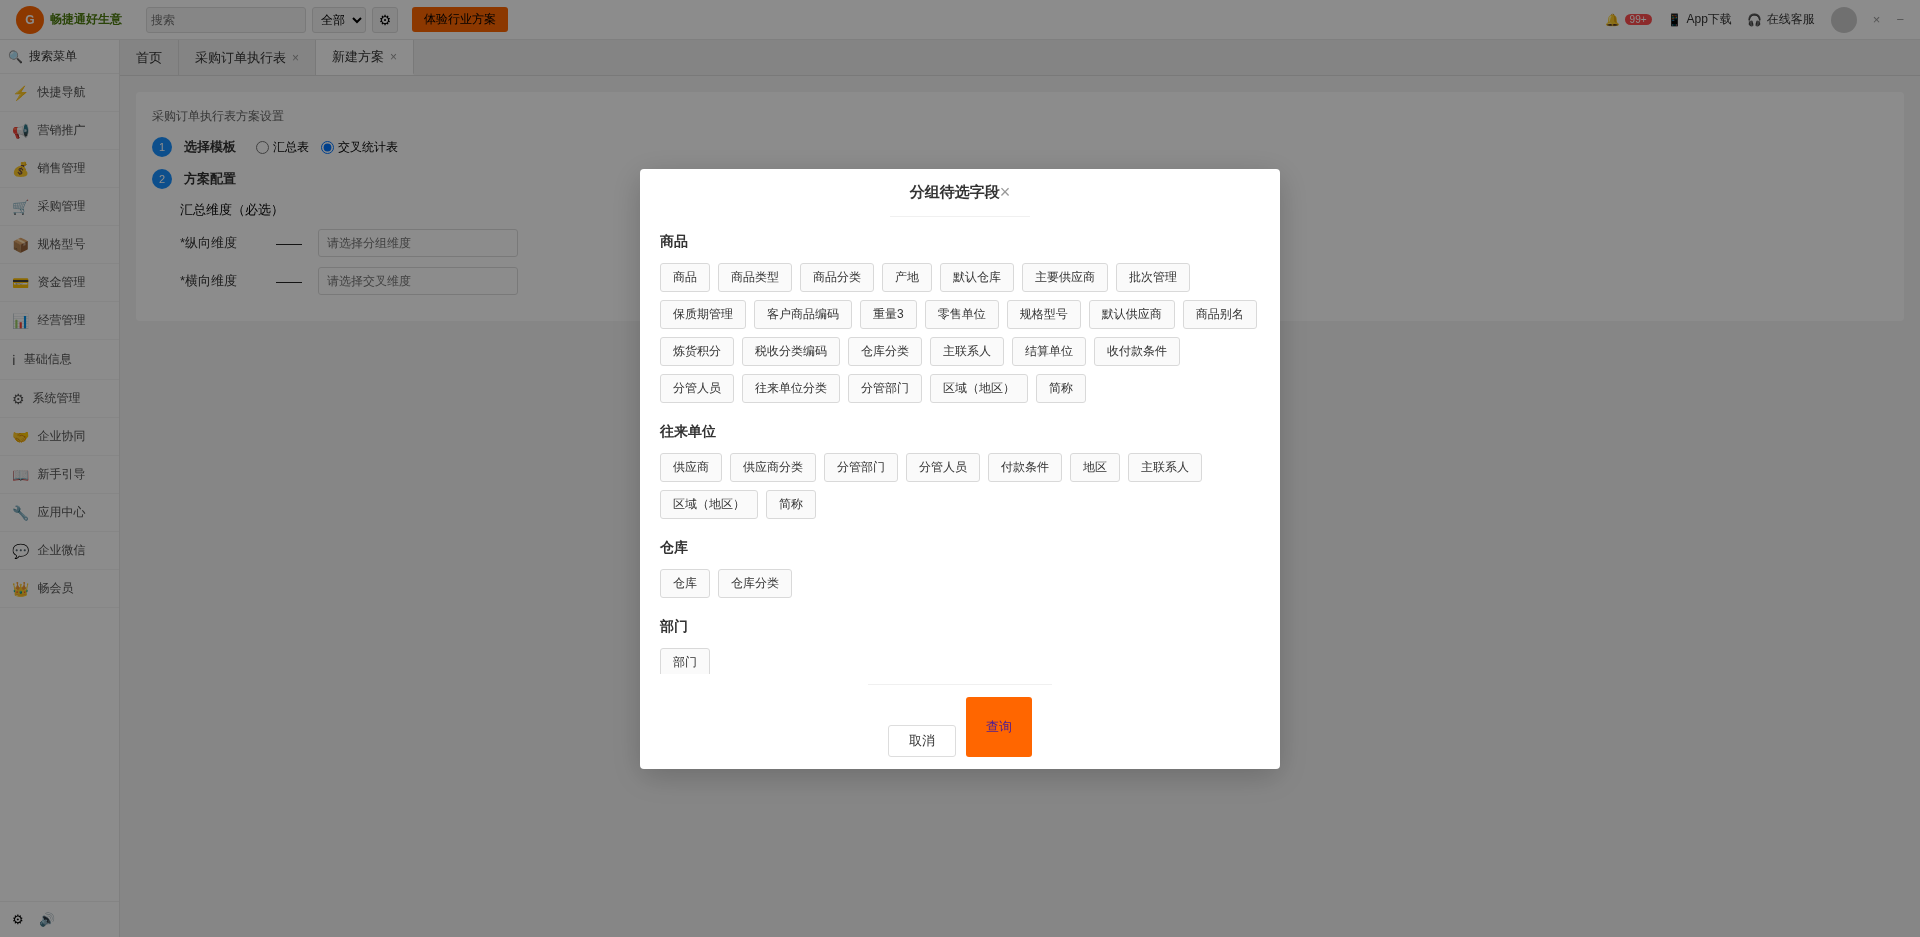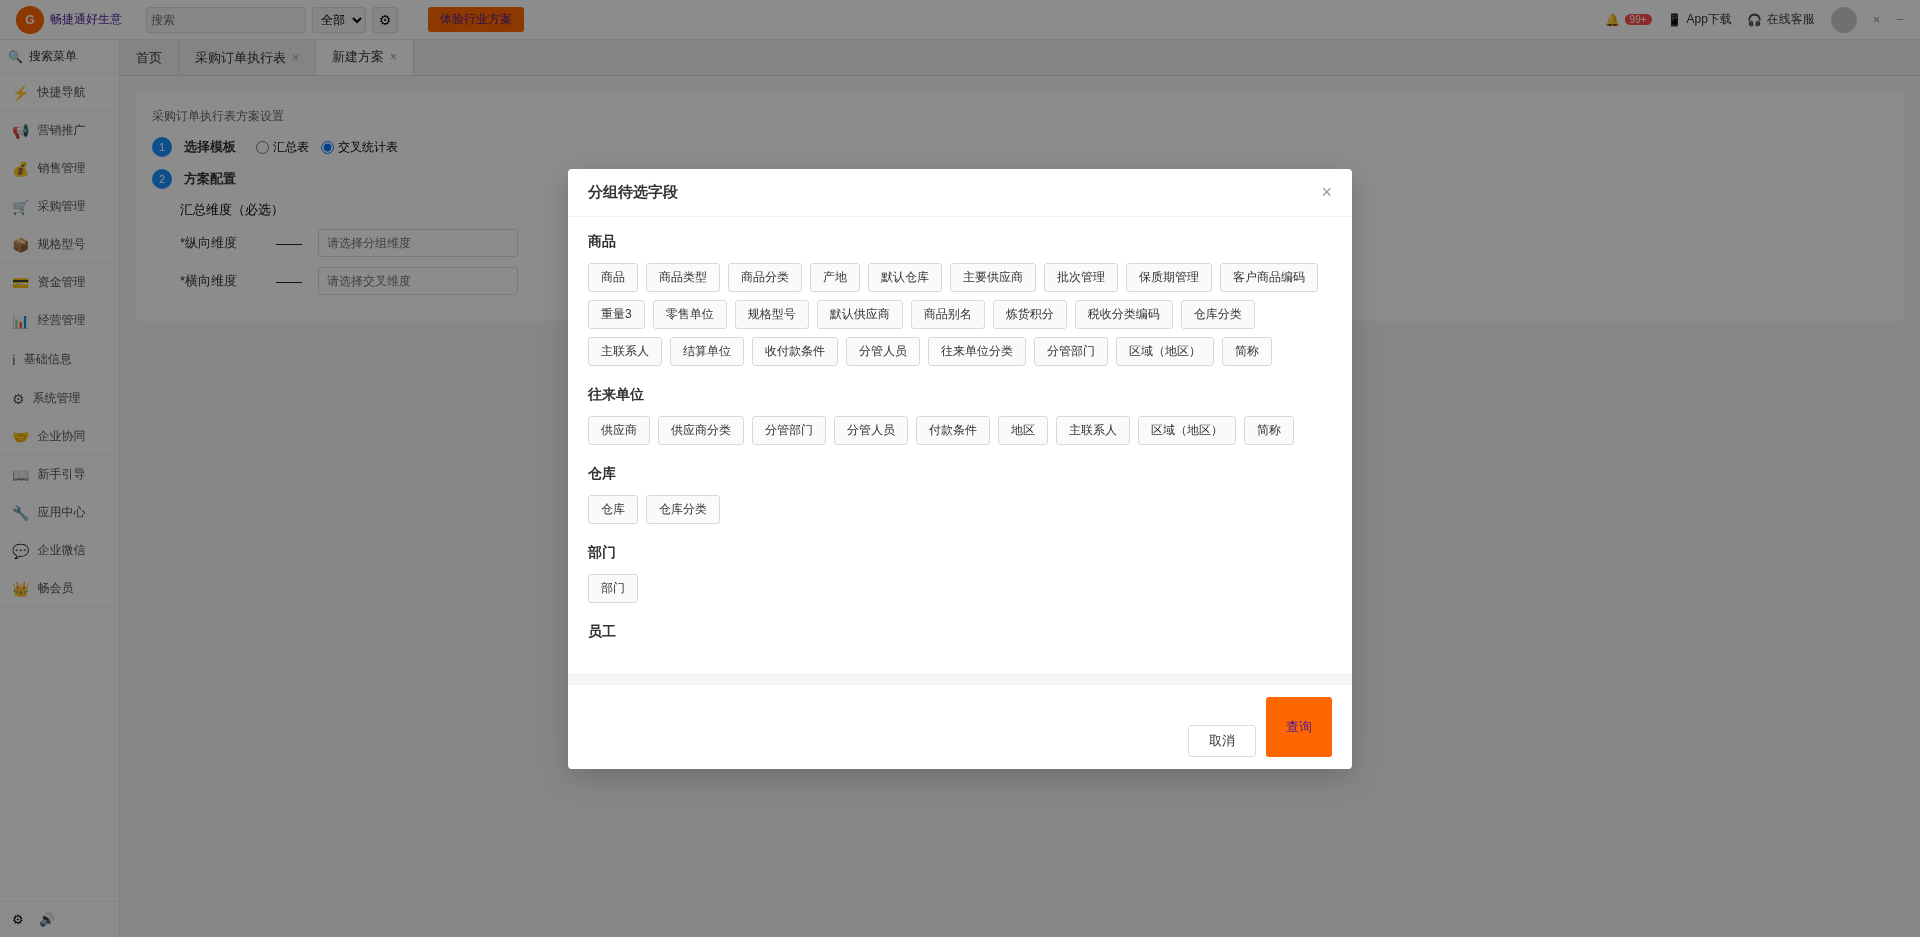--- a/index.html
+++ b/index.html
@@ -23,21 +23,21 @@
       width: 120px;
       gap: 6px;
     }
     .logo-icon {
       width: 28px; height: 28px;
       background: #ff6600;
       border-radius: 50%;
       display: flex; align-items: center; justify-content: center;
       color: #fff; font-weight: bold; font-size: 12px;
     }
-    .logo-text { color: #4c1d95; font-size: 12px; font-weight: normal; }
+    .logo-text { color: #4d7c0f; font-size: 12px; font-weight: bold; }
     .header-search {
       display: flex; align-items: center; gap: 6px;
       margin-left: 10px;
     }
     .header-search input {
       height: 26px; width: 160px;
       border: 1px solid #ddd; border-radius: 3px;
       padding: 0 4px; font-size: 12px;
       background: #f5f5f5;
     }
@@ -46,24 +46,24 @@
       padding: 0 4px; font-size: 12px; background: #f5f5f5;
     }
     .gear-btn {
       width: 26px; height: 26px;
       border: 1px solid #ddd; border-radius: 3px;
       background: #f5f5f5; cursor: pointer;
       display: flex; align-items: center; justify-content: center;
       font-size: 14px;
     }
     .experience-btn {
-      background: #ff6600; color: #4c1d95;
+      background: #ff6600; color: #000000;
       border: none; border-radius: 3px;
       padding: 4px 12px; cursor: pointer; font-size: 12px;
-      margin-left: 24px;
+      margin-left: 8px;
     }
     .header-right {
       margin-left: auto;
       display: flex; align-items: center; gap: 16px;
     }
     .header-right-item {
       display: flex; align-items: center; gap: 4px;
       font-size: 12px; color: #333; cursor: pointer;
     }
     .badge {
@@ -146,24 +146,25 @@
     .modal-overlay {
       position: fixed;
       top: 0; left: 0; right: 0; bottom: 0;
       background: rgba(0,0,0,0.45);
       z-index: 1000;
       display: flex; align-items: center; justify-content: center;
     }
     .modal {
       background: #fff;
       border-radius: 4px;
-      width: 784px;
+      width: 640px;
       max-height: 600px;
       display: flex; flex-direction: column;
       box-shadow: 0 8px 32px rgba(0,0,0,0.2);
+      align-items: center;
     }
     .modal-header {
       display: flex; align-items: center; justify-content: space-between;
       padding: 14px 20px;
       border-bottom: 1px solid #f0f0f0;
       flex-shrink: 0;
     }
     .modal-title { font-size: 15px; font-weight: bold; color: #333; }
     .modal-close {
       cursor: pointer; font-size: 18px; color: #999;

